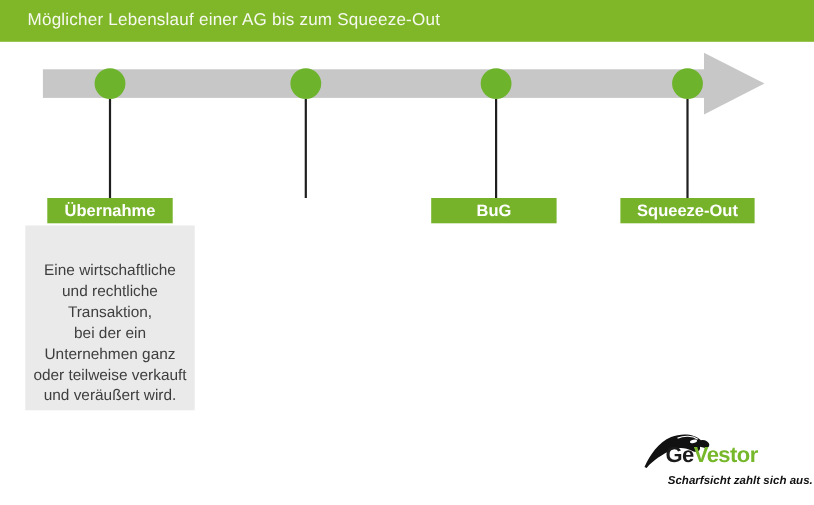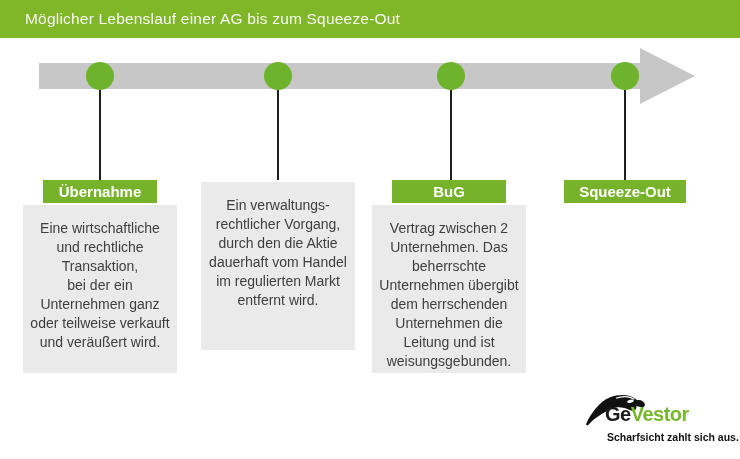--- a/index.html
+++ b/index.html
@@ -77,21 +77,21 @@
     font-weight: bold;
     text-align: center;
     white-space: nowrap;
   }
   .stage-box {
     box-sizing: border-box;
     margin-top: 2px;
     width: 154px;
     height: 168px;
     background: #EAEAEA;
-    padding: 14px 2px 0 2px;
+    padding: 31px 2px 0 2px;
     color: #3E3E3E;
     font-size: 14px;
     line-height: 19px;
     white-space: pre-line;
     text-align: center;
   }
 
   
   .logo {
     position: absolute;
@@ -111,20 +111,21 @@
     letter-spacing: -0.5px;
     color: #1A1A1A;
     white-space: nowrap;
   }
   .brand .suffix { color: #76B82A; }
   .tagline {
     position: absolute;
     left: 24px; top: 41px;
     font-size: 10.5px;
     font-weight: bold;
+    font-style: italic;
     color: #111111;
     white-space: nowrap;
   }
 </style>
 </head>
 <body>
 
 <div class="canvas">
 
   <div class="header">
@@ -149,38 +150,24 @@
     <div class="stage-box">Eine wirtschaftliche
 und rechtliche
 Transaktion,
 bei der ein
 Unternehmen ganz
 oder teilweise verkauft
 und veräußert wird.</div>
   </div>
 
   <div class="col" style="left:201px">
-    <div class="stage-box">Ein verwaltungs-
-rechtlicher Vorgang,
-durch den die Aktie
-dauerhaft vom Handel
-im regulierten Markt
-entfernt wird.</div>
   </div>
 
   <div class="col" style="left:372px">
     <div class="stage-label">BuG</div>
-    <div class="stage-box">Vertrag zwischen 2
-Unternehmen. Das
-beherrschte
-Unternehmen übergibt
-dem herrschenden
-Unternehmen die
-Leitung und ist
-weisungsgebunden.</div>
   </div>
 
   <div class="col" style="left:548px">
     <div class="stage-label">Squeeze-Out</div>
   </div>
 
   <div class="logo">
     <svg class="eagle" viewBox="0 0 64 36" aria-hidden="true">
       <path fill="#111111" d="M3 35
         C 8 24, 16 12, 28 7

